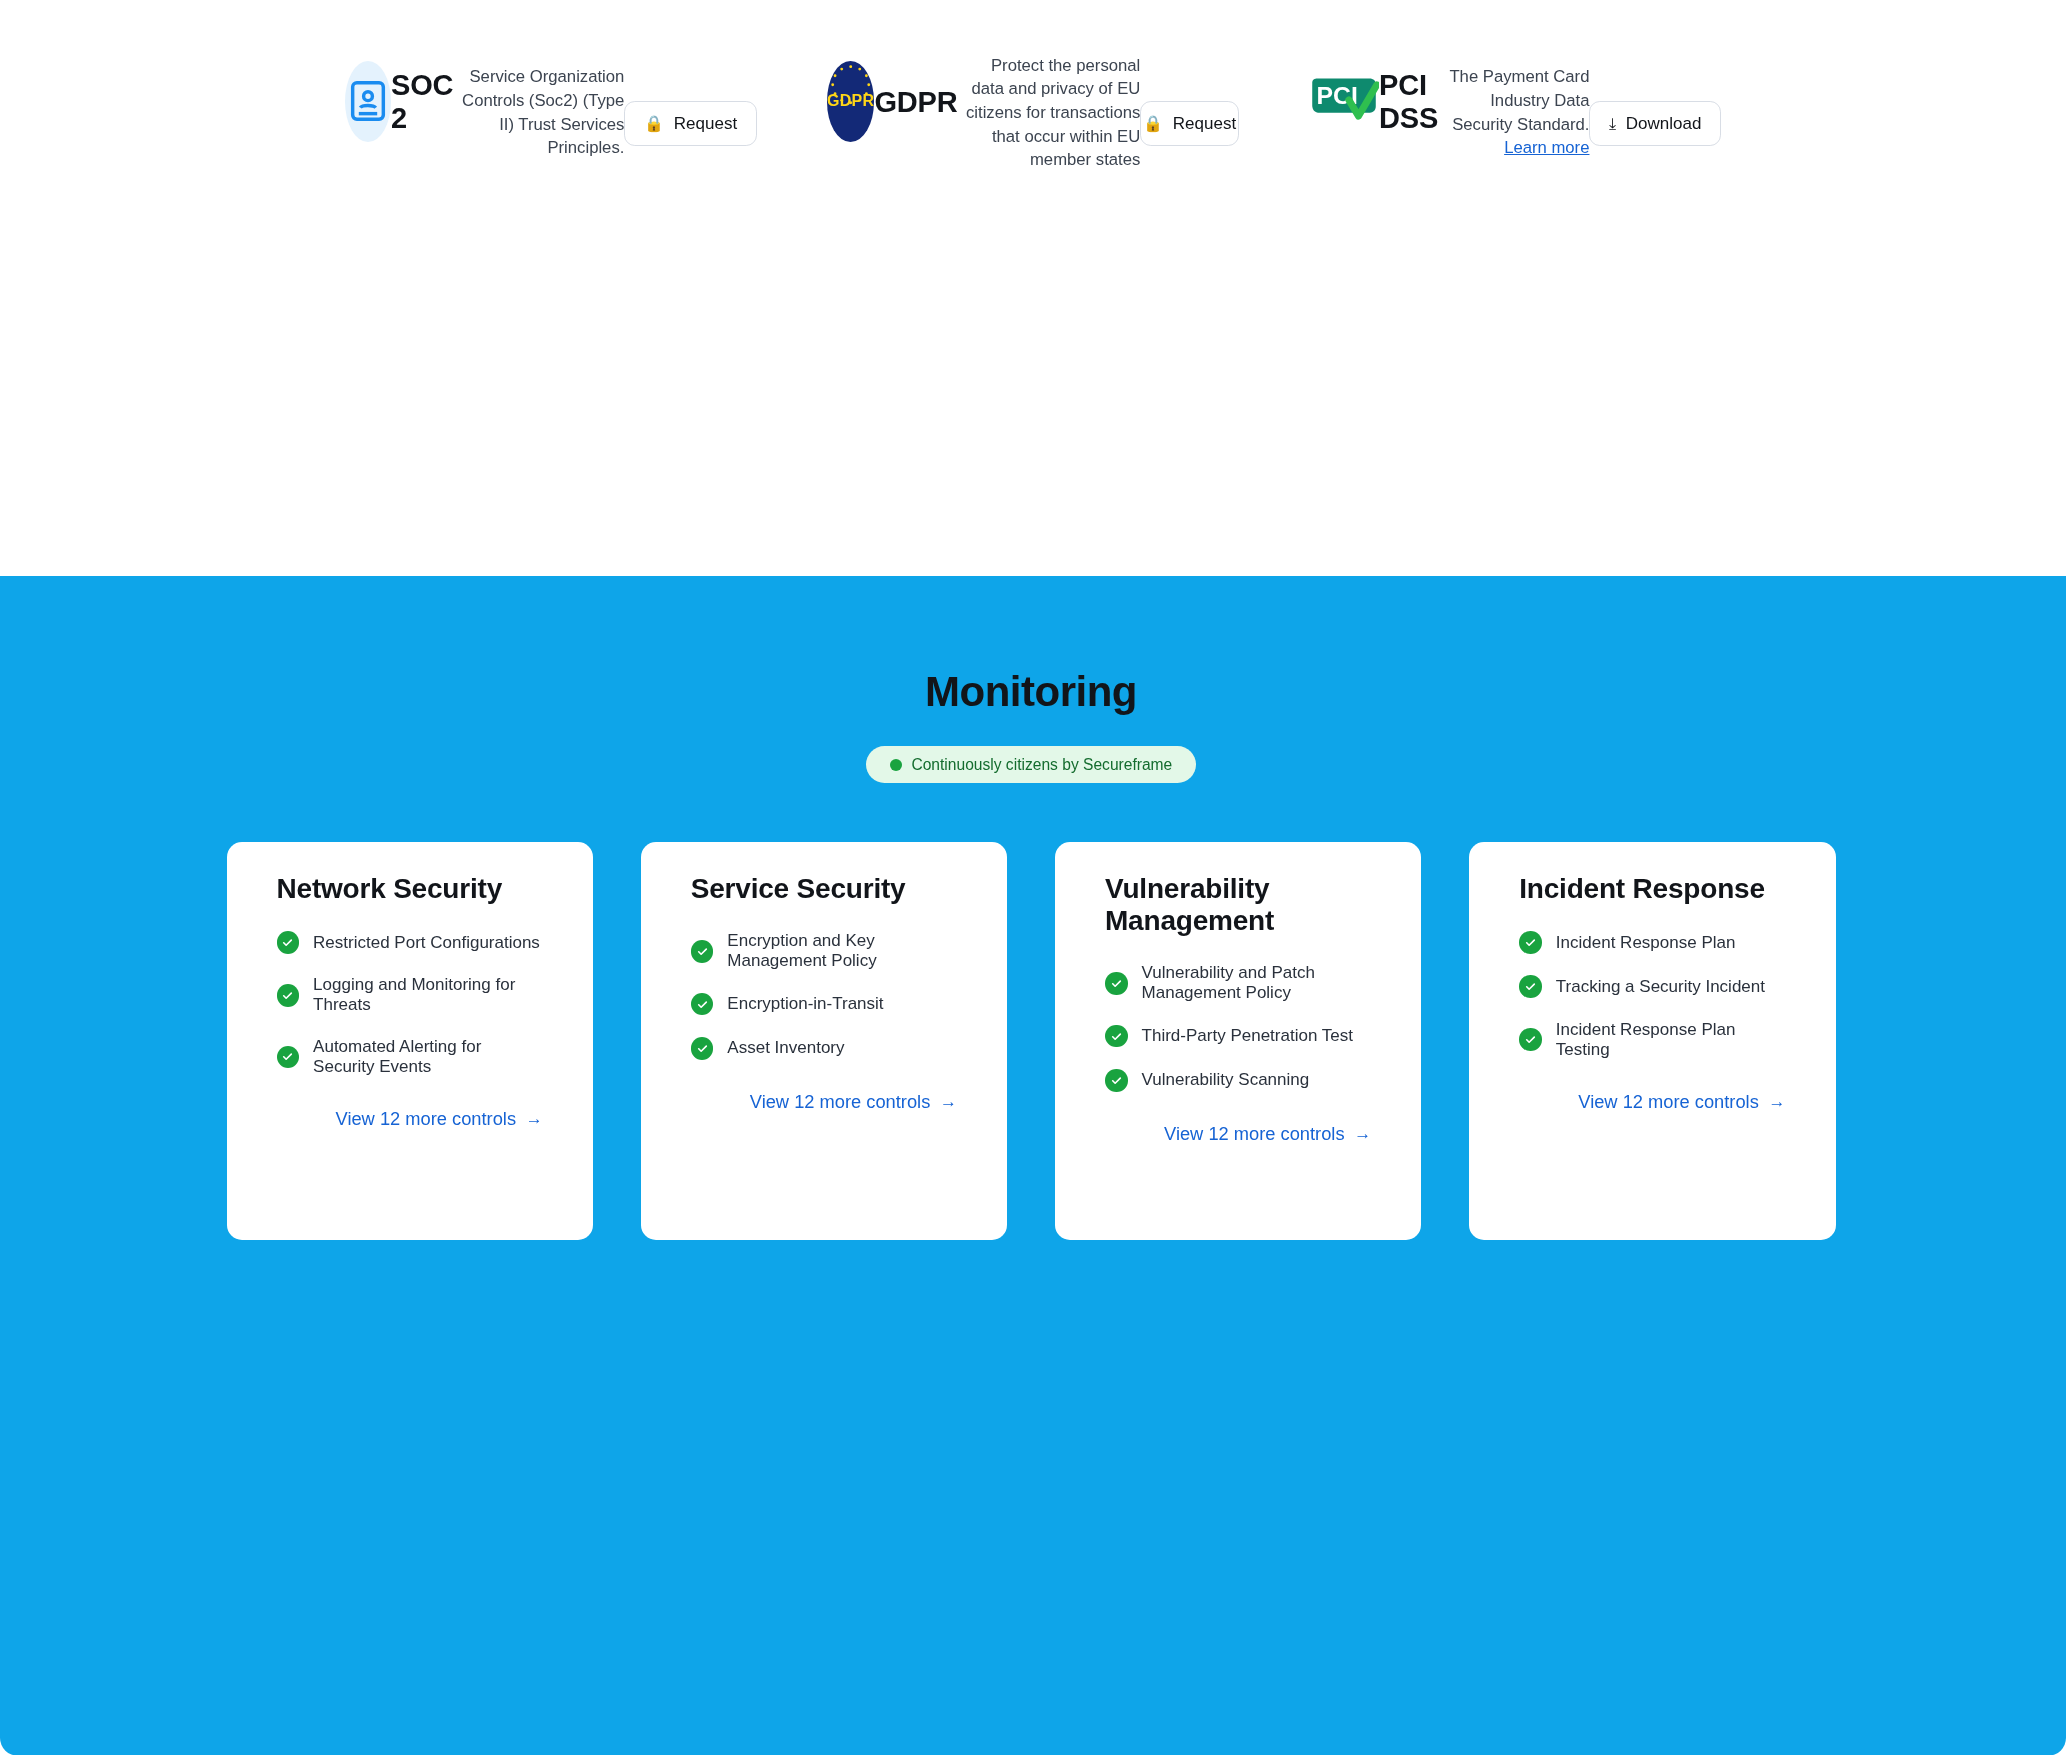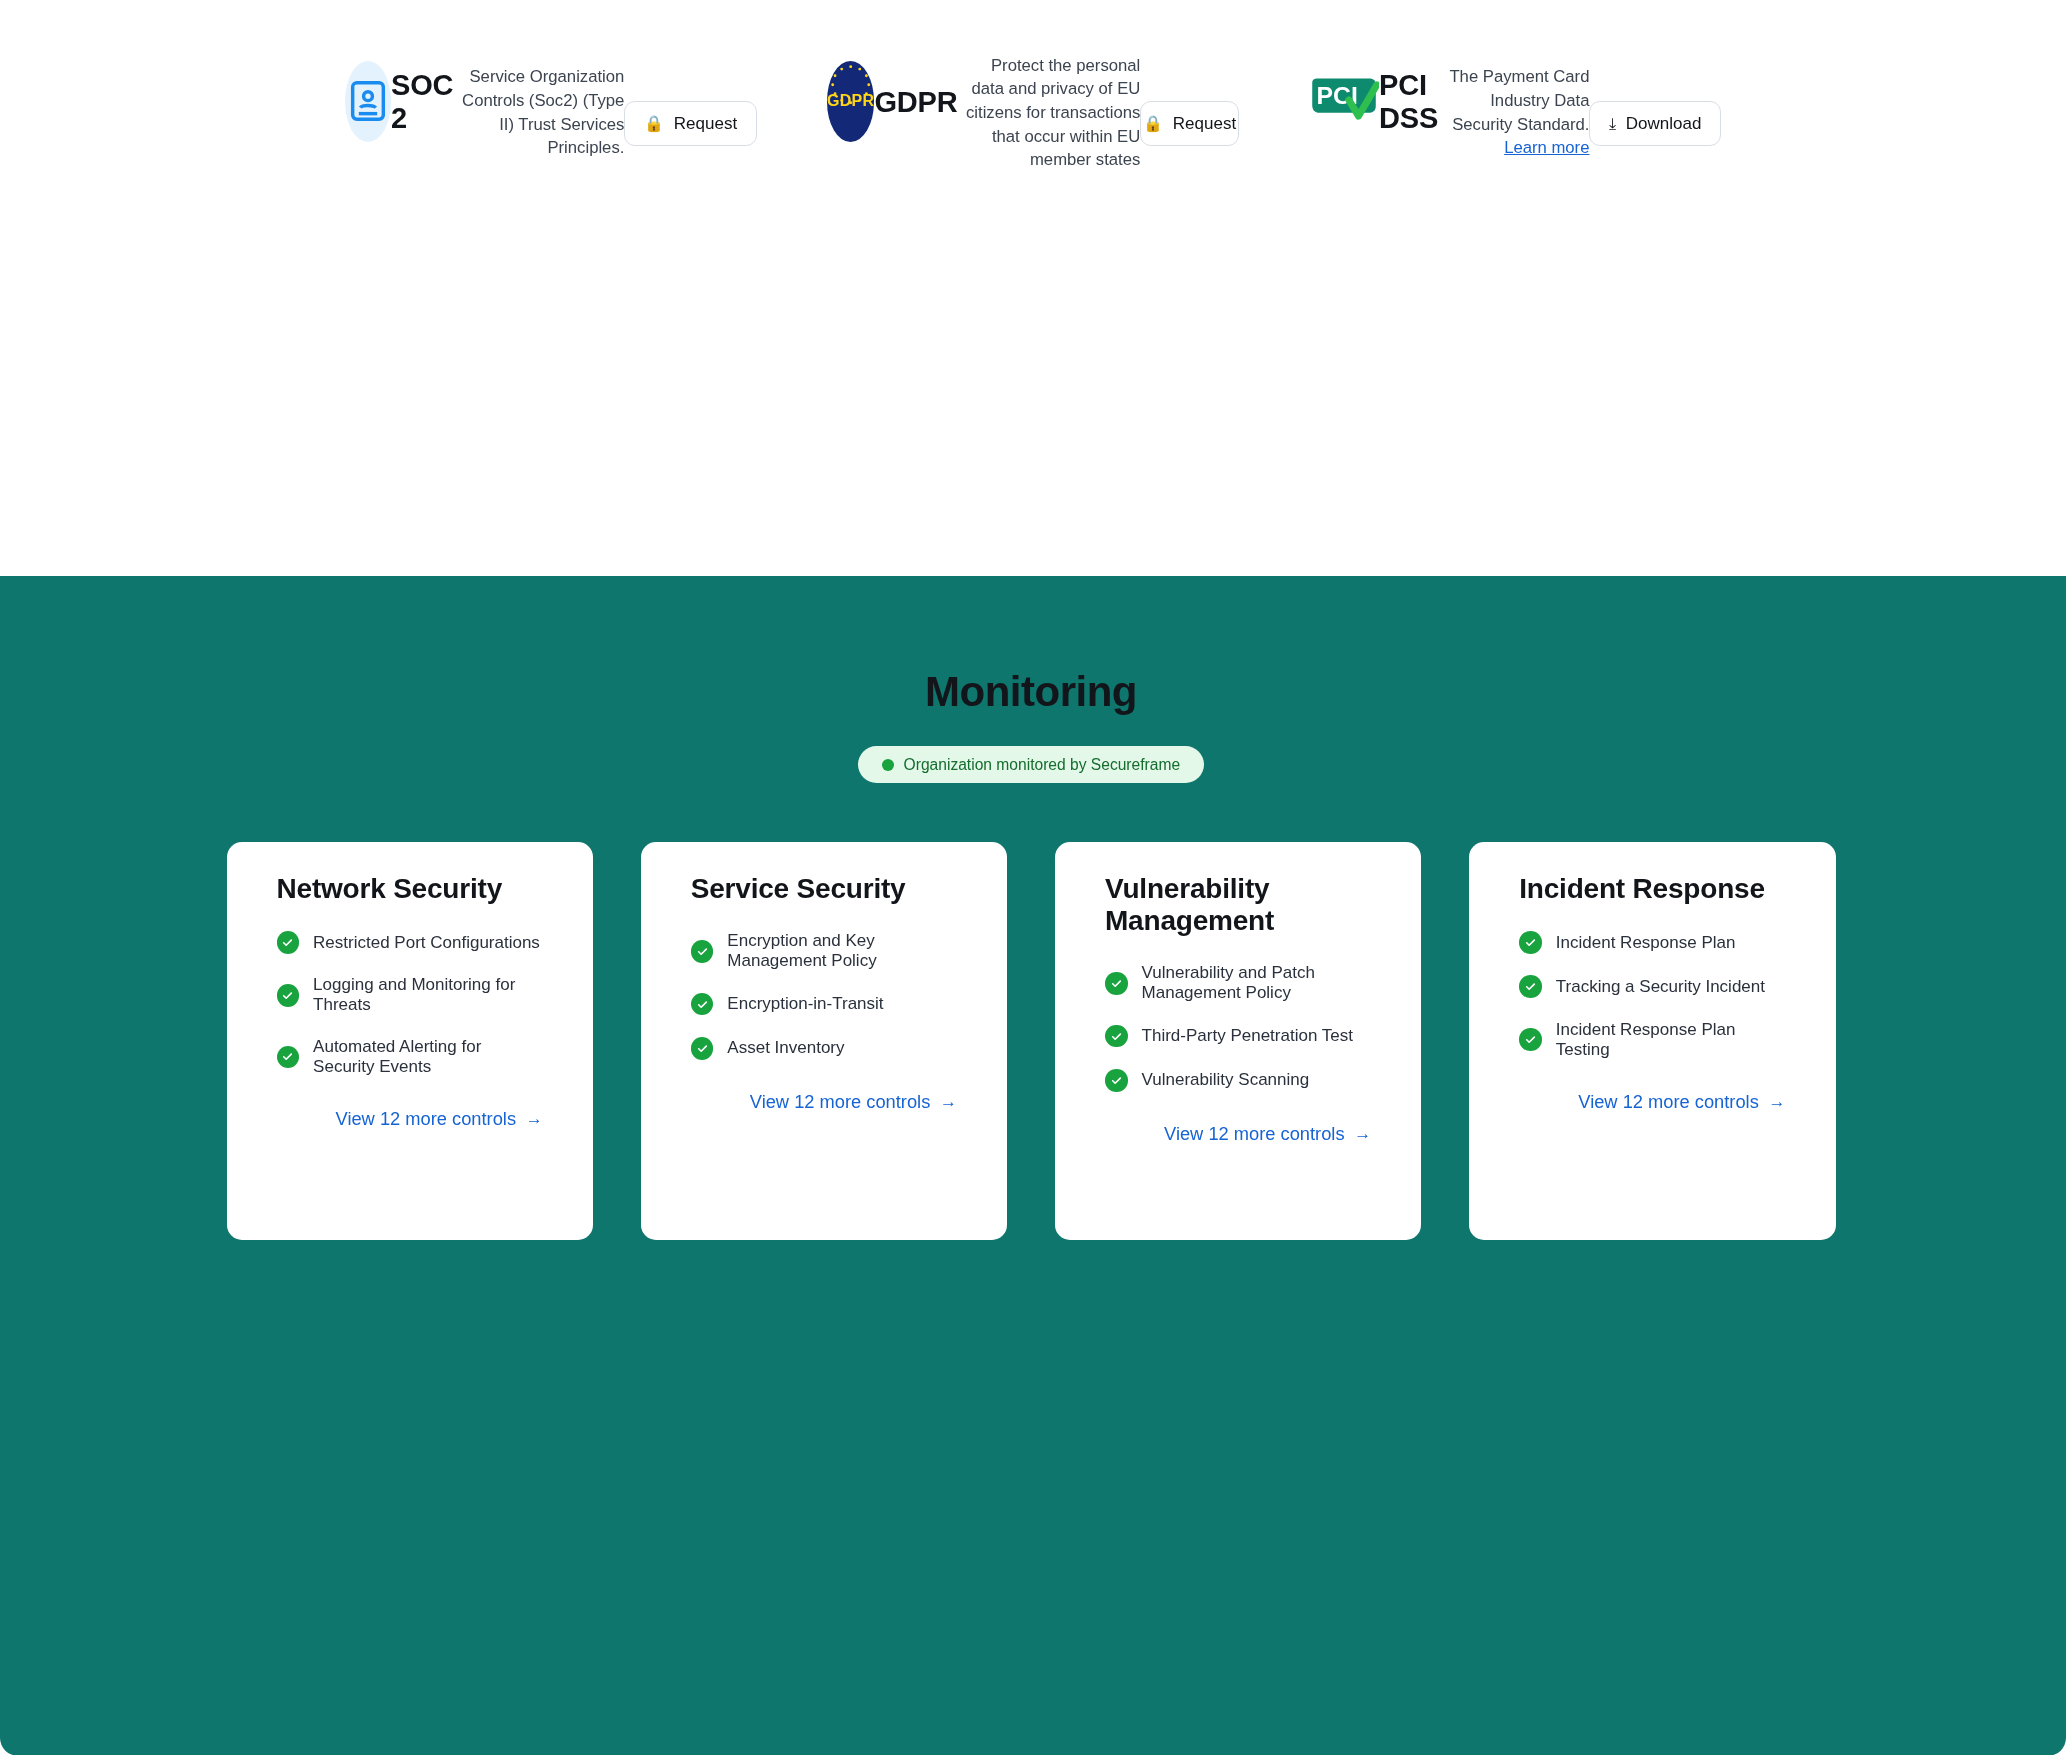--- a/index.html
+++ b/index.html
@@ -98,21 +98,21 @@
     justify-content: center;
     gap: 9.7px;
     font-size: 17px;
     color: #12151a;
     cursor: pointer;
   }
   .comp-btn .glyph { font-size: 16px; line-height: 1; }
 
   
   .monitoring {
-    background: #0f766e;
+    background: #0ea5e9;
     padding: 54px 4px 0 0;
     height: 1180px;
   }
   .mon-title {
     text-align: center;
     font-size: 42px;
     font-weight: 700;
     color: #12151a;
     letter-spacing: -0.5px;
     margin-top: 38px;
@@ -271,21 +271,21 @@
 
     </div>
   </section>
 
   <section class="monitoring">
     <h2 class="mon-title">Monitoring</h2>
 
     <div class="mon-pill-wrap">
       <div class="mon-pill">
         <span class="mon-dot"></span>
-        <span>Organization monitored by Secureframe</span>
+        <span>Continuously citizens by Secureframe</span>
       </div>
     </div>
 
     <div class="cards-grid">
 
       <div class="card">
         <div class="card-title">Network Security</div>
         <ul class="control-list">
           <li class="control-item">
             <span class="check">

